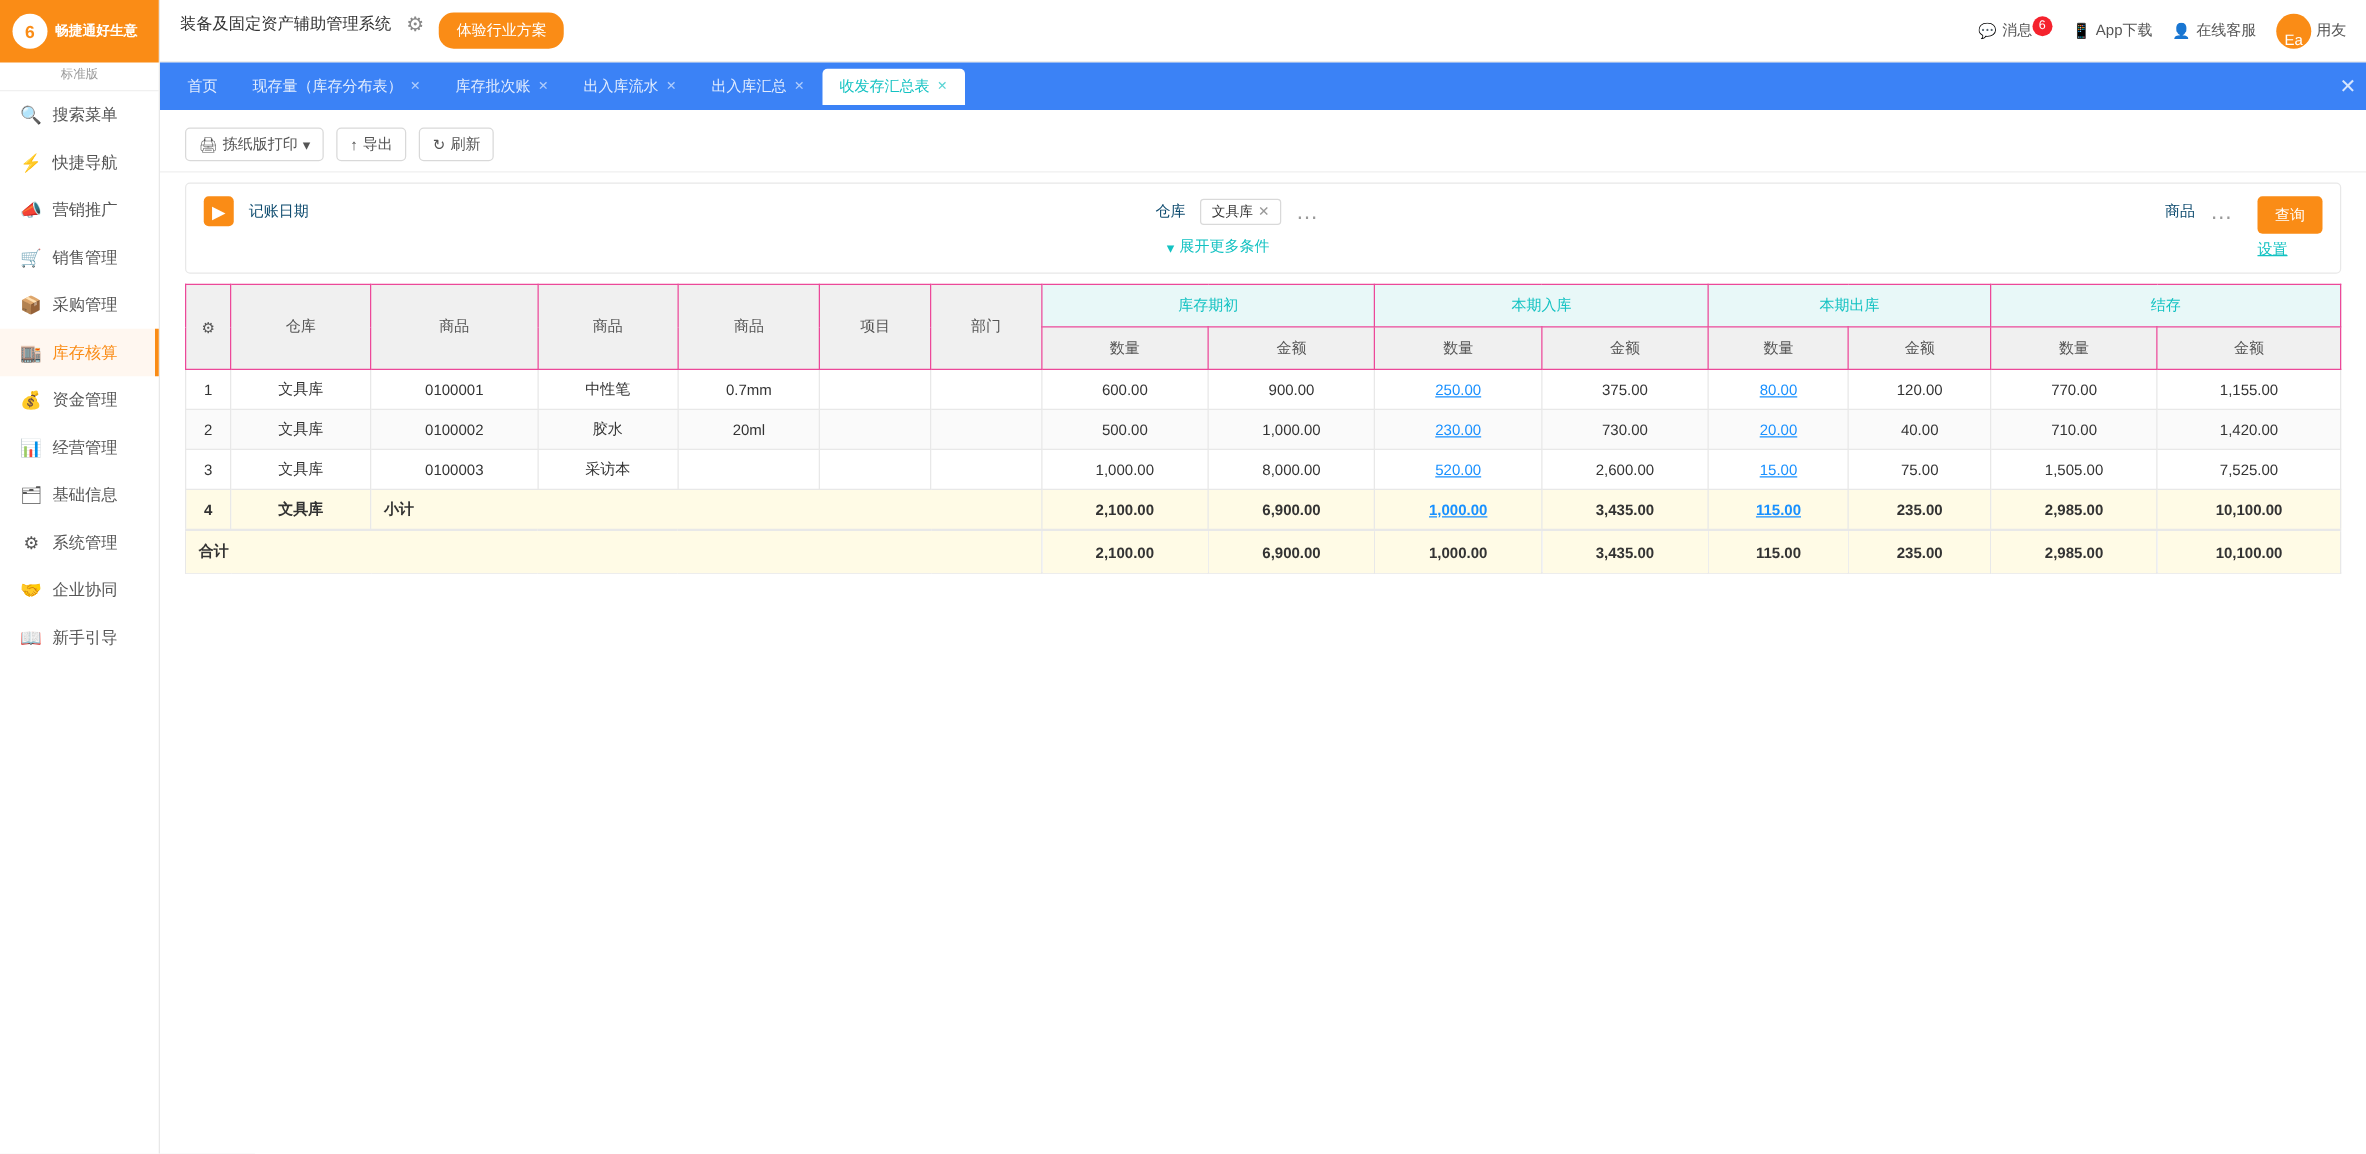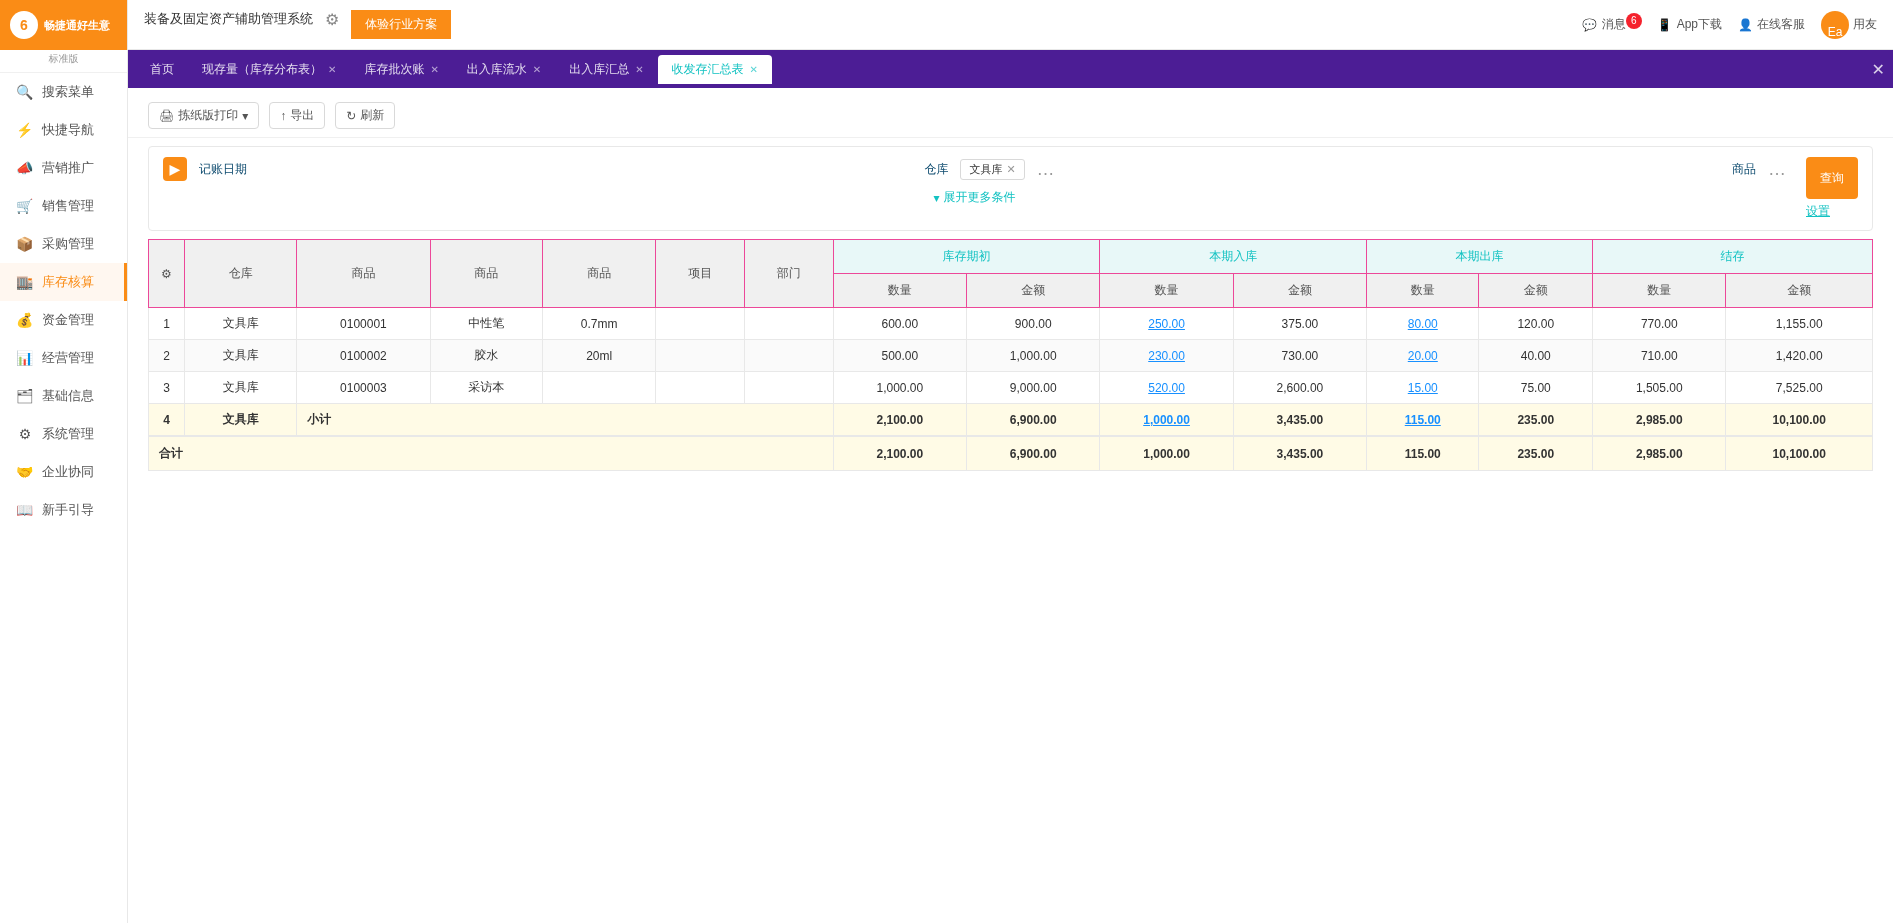--- a/index.html
+++ b/index.html
@@ -15,28 +15,28 @@
     .sidebar-item.active { background: #fff7f0; color: #fa8c16; border-right: 3px solid #fa8c16; }
     .sidebar-item-icon { font-size: 14px; width: 18px; text-align: center; }
 
     
     .main { flex: 1; display: flex; flex-direction: column; overflow: hidden; }
 
     
     .topbar { height: 50px; background: #fff; display: flex; align-items: center; justify-content: space-between; padding: 0 16px; border-bottom: 1px solid #e8e8e8; }
     .topbar-left { display: flex; align-items: flex-start; gap: 12px; }
     .topbar-gear { color: #888; font-size: 16px; cursor: pointer; }
-    .topbar-btn { background: #fa8c16; color: #fff; border: none; padding: 6px 14px; border-radius: 0; cursor: pointer; font-size: 12px; }
+    .topbar-btn { background: #fa8c16; color: #fff; border: none; padding: 6px 14px; border-radius: 12px; cursor: pointer; font-size: 12px; }
     .topbar-right { display: flex; align-items: center; gap: 16px; font-size: 12px; color: #555; }
     .topbar-right-item { display: flex; align-items: center; gap: 4px; cursor: pointer; }
     .badge { background: #f5222d; color: #fff; border-radius: 50%; width: 16px; height: 16px; font-size: 10px; display: flex; align-items: center; justify-content: center; margin-left: -4px; margin-top: -8px; }
     .user-avatar { width: 28px; height: 28px; background: #fa8c16; border-radius: 50%; display: flex; align-items: flex-end; justify-content: center; color: #fff; font-size: 12px; }
 
     
-    .tabs { background: #4c1d95; display: flex; align-items: center; padding: 0 8px; height: 38px; }
+    .tabs { background: #3b82f6; display: flex; align-items: center; padding: 0 8px; height: 38px; }
     .tab { padding: 6px 14px; color: #fff; cursor: pointer; font-size: 12px; display: flex; align-items: center; gap: 6px; border-radius: 4px 4px 0 0; opacity: 0.85; }
     .tab.active { background: #fff; color: #13c2c2; opacity: 1; }
     .tab-close { font-size: 10px; color: inherit; opacity: 0.7; }
     .tabs-close-all { margin-left: auto; color: #fff; font-size: 16px; cursor: pointer; opacity: 0.8; }
 
     
     .page-content { flex: 1; background: #fff; overflow: auto; padding: 0; }
 
     
     .page-header { padding: 14px 20px 8px; border-bottom: 1px solid #f0f0f0; display: flex; align-items: center; justify-content: space-between; }
@@ -63,21 +63,21 @@
     .td-link { color: #1890ff; text-decoration: underline; cursor: pointer; }
     .tr-subtotal td { font-weight: bold; background: #fffbe6 !important; }
     .th-group { background: #e8f8f8; color: #13c2c2; }
     .settings-icon-cell { width: 36px; }
 
     
     .table-footer { position: sticky; bottom: 0; background: #fffbe6; border-top: 2px solid #e8e8e8; }
     .table-footer td { font-weight: bold; padding: 8px 10px; }
 
     
-    .query-btn { background: #fa8c16; color: #fff; border: none; padding: 6px 14px; border-radius: 4px; cursor: pointer; font-size: 12px; height: 42px; }
+    .query-btn { background: #fa8c16; color: #fff; border: none; padding: 6px 14px; border-radius: 4px; cursor: pointer; font-size: 12px; height: 30px; }
     .settings-link { color: #13c2c2; cursor: pointer; font-size: 12px; text-decoration: underline; }
   </style>
 </head>
 <body>
 
 <div class="sidebar">
   <div class="sidebar-logo">
     <div class="sidebar-logo-icon">
       <span>6</span>
     </div>
@@ -314,21 +314,21 @@
     </tr>
             <tr>
       <td>3</td>
       <td>文具库</td>
       <td>0100003</td>
       <td>采访本</td>
       <td></td>
       <td></td>
       <td></td>
       <td>1,000.00</td>
-      <td>9,000.00</td>
+      <td>8,000.00</td>
       <td class="td-link">520.00</td>
       <td>2,600.00</td>
       <td class="td-link">15.00</td>
       <td>75.00</td>
       <td>1,505.00</td>
       <td>7,525.00</td>
     </tr>
             <tr class="tr-subtotal">
     <td>4</td>
     <td><strong>文具库</strong></td>

